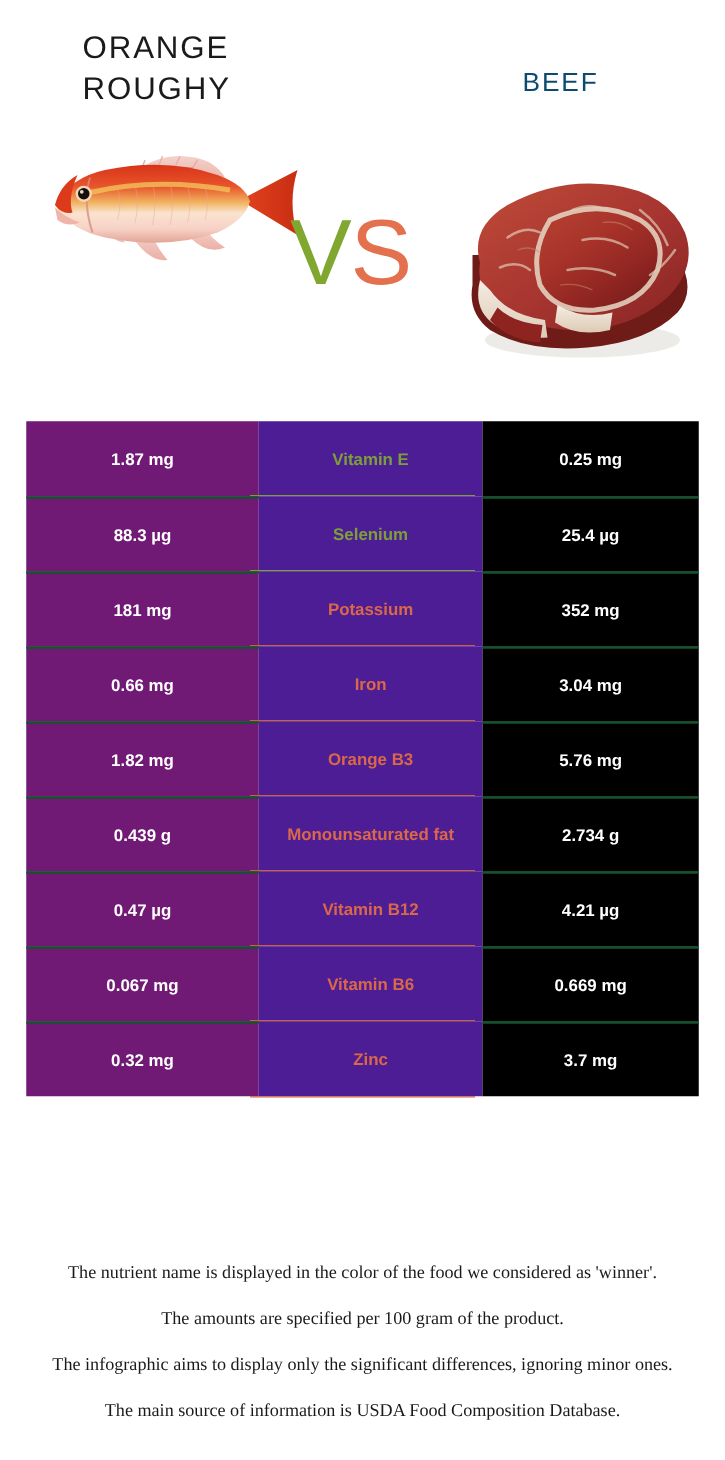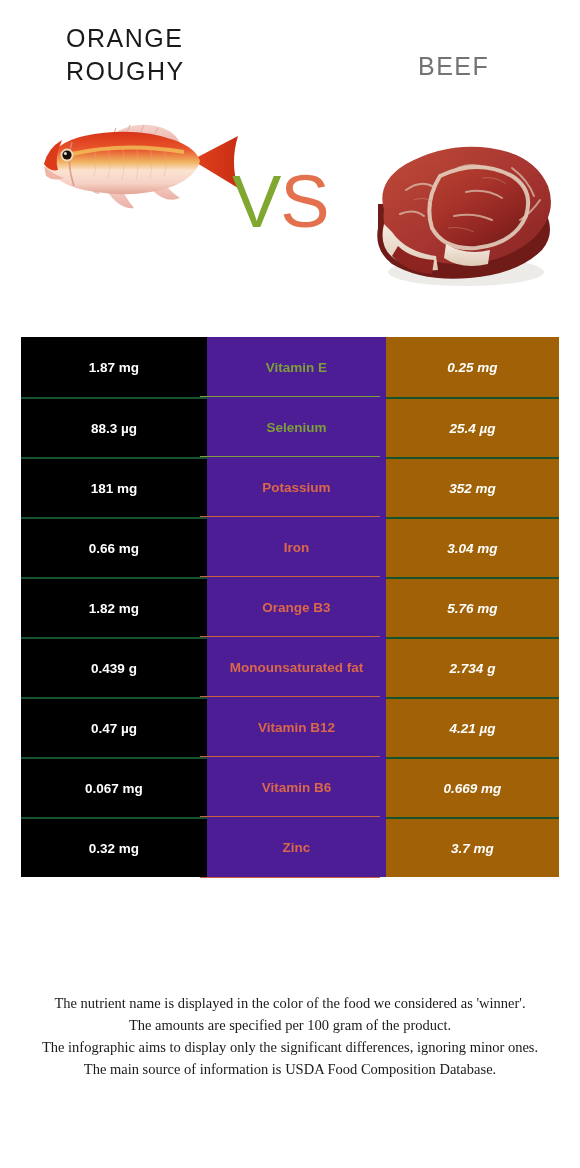--- a/index.html
+++ b/index.html
@@ -33,25 +33,25 @@
     font-weight: 300;
     color: #1a1a1a;
     text-transform: uppercase;
     font-family: "Liberation Sans", sans-serif;
   }
 
   .title-right {
     position: absolute;
     left: 418px;
     top: 50px;
-    font-size: 25px;
+    font-size: 21px;
     line-height: 33px;
     letter-spacing: 1.5px;
     font-weight: 300;
-    color: #737373;
+    color: #0c4a6e;
     text-transform: uppercase;
     font-family: "Liberation Sans", sans-serif;
   }
 
   
   .vs {
     position: absolute;
     left: 232px;
     top: 165px;
     font-size: 74px;
@@ -101,34 +101,33 @@
     display: flex;
     align-items: center;
     justify-content: center;
     font-size: 13.5px;
     font-weight: bold;
     box-sizing: border-box;
   }
   .cell-left {
     width: 187px;
     color: #ffffff;
-    background: #000000;
+    background: #701a75;
   }
   .cell-mid {
     width: 180px;
     background: #4c1d95;
     font-size: 13.5px;
     font-weight: bold;
     text-align: center;
   }
   .cell-right {
     width: 174px;
     color: #ffffff;
-    background: #a16207;
-    font-style: italic;
+    background: #000000;
   }
   .row.win-green .cell-mid { color: #7d9f3a; }
   .row.win-orange .cell-mid { color: #d9674a; }
 
   
   .row::after {
     content: "";
     position: absolute;
     left: 179px;
     right: 179px;
@@ -161,21 +160,21 @@
     top: 992px;
     width: 580px;
     text-align: center;
     font-family: "Liberation Serif", serif;
     font-size: 14.5px;
     line-height: 21px;
     color: #1a1a1a;
     padding: 0 22px;
     box-sizing: border-box;
   }
-  .footer p { margin: 1px; }
+  .footer p { margin: 16px; }
 </style>
 </head>
 <body>
 
 <div class="header">
 
   <div class="title-left">Orange Roughy</div>
   <div class="title-right">Beef</div>
 
   <div class="fish-wrap">

